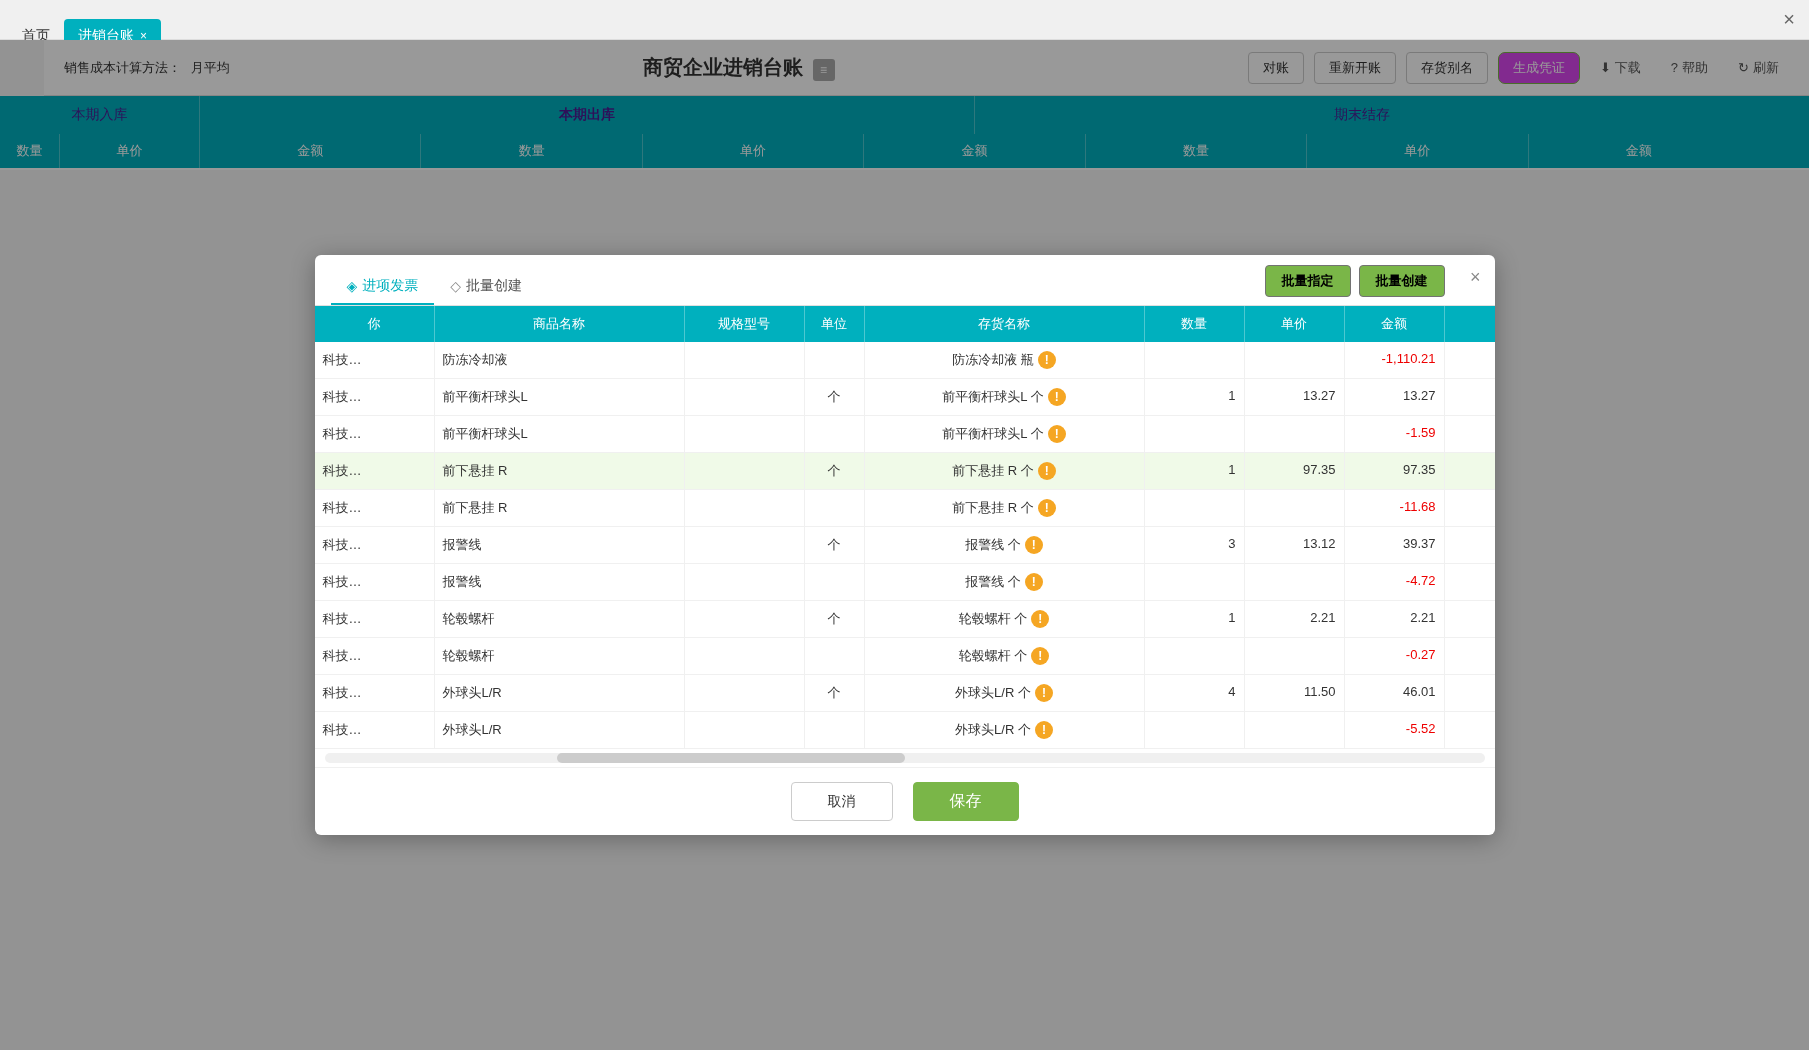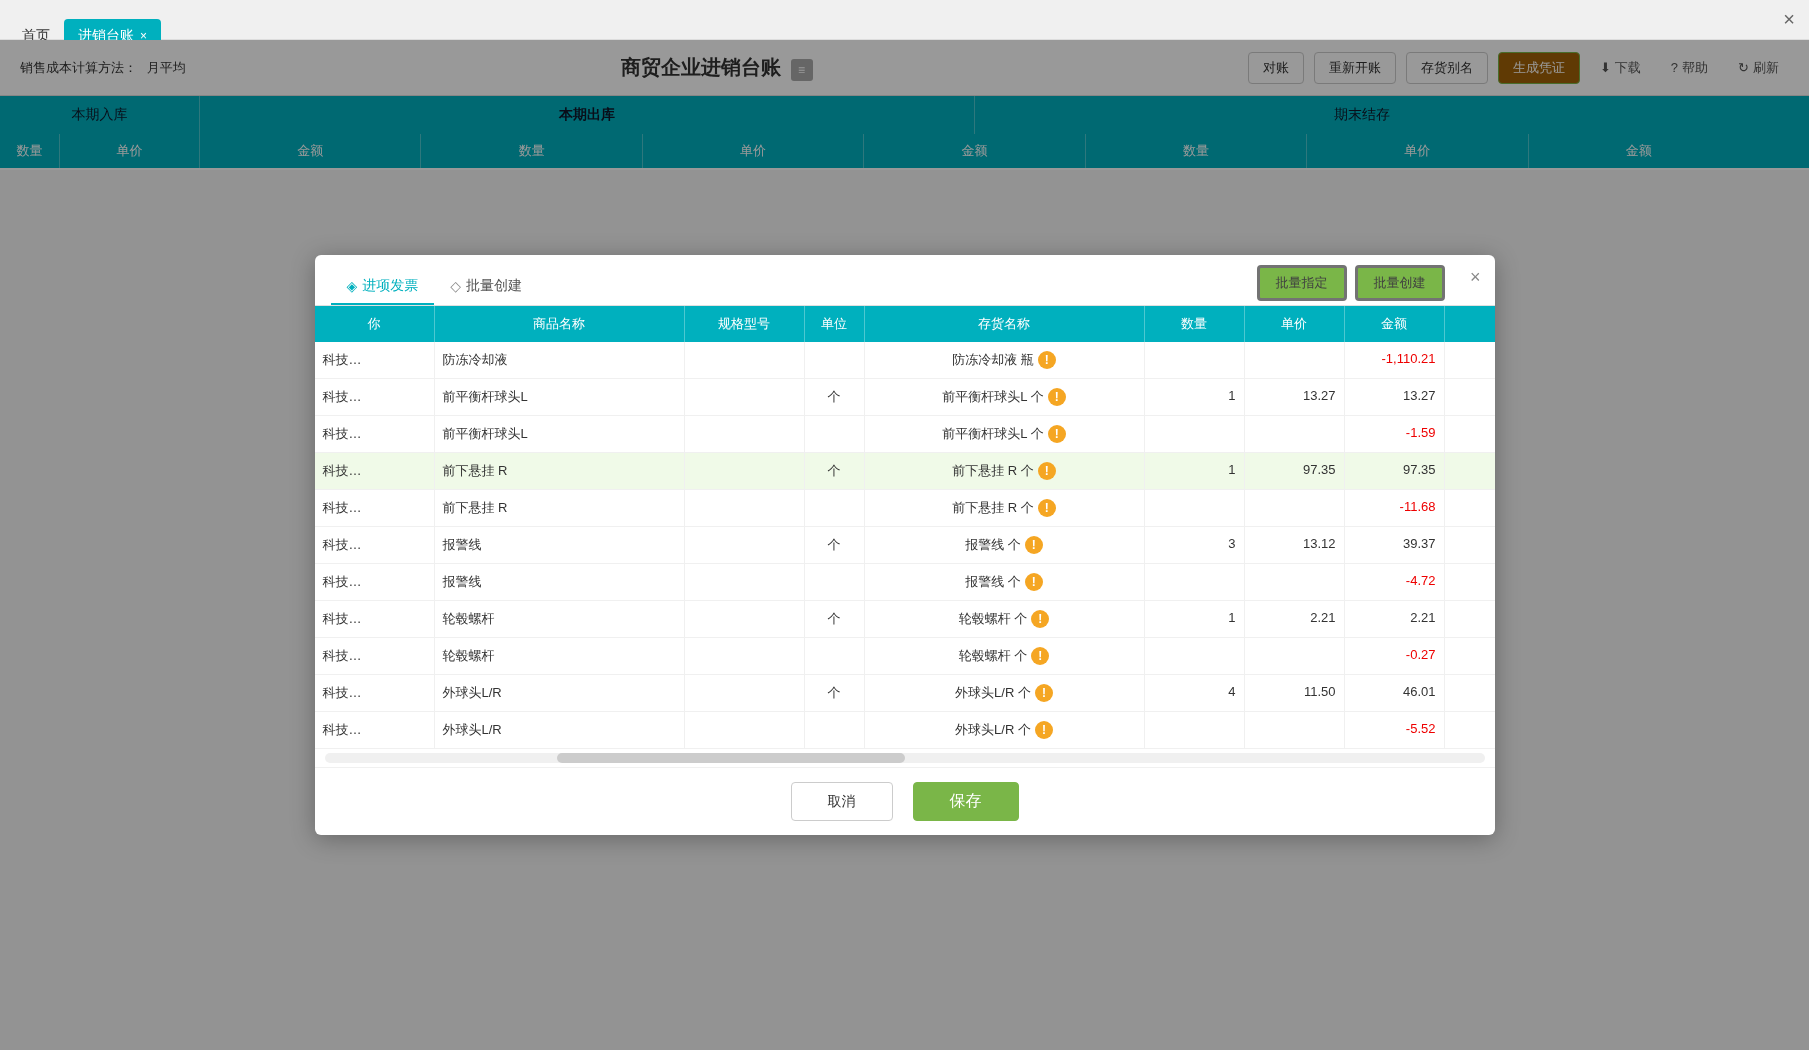--- a/index.html
+++ b/index.html
@@ -20,30 +20,30 @@
     .tab-close { cursor: pointer; font-size: 12px; }
 
     
     .main-page {
       position: relative; background: #f5f5f5; width: 1809px; height: 1010px;
     }
 
     
     .top-toolbar {
       display: flex; align-items: center; padding: 0 20px; height: 56px;
-      background: #fff; border-bottom: 1px solid #e0e0e0; gap: 10px;
+      background: #fff; border-bottom: 1px solid #e0e0e0; gap: 10px; margin-left: 44px;
     }
     .cost-method { font-size: 13px; color: #333; }
     .page-title { flex: 1; text-align: center; font-size: 20px; font-weight: bold; color: #333; }
     .toolbar-btn {
       padding: 6px 14px; border: 1px solid #ccc; border-radius: 4px;
       background: #fff; cursor: pointer; font-size: 13px; color: #333;
     }
     .toolbar-btn-primary {
-      background: #a16207; color: #fff; border-color: #7ab648;
+      background: #d946ef; color: #fff; border-color: #7ab648; border-radius: 7px;
     }
     .toolbar-icon-btn {
       display: flex; align-items: center; gap: 4px; padding: 6px 10px;
       border: none; background: transparent; cursor: pointer; font-size: 13px; color: #555;
     }
 
     
     .modal-overlay {
       position: absolute; top: 0; left: 0; width: 100%; height: 100%;
       background: rgba(0,0,0,0.4); z-index: 100;
@@ -67,22 +67,22 @@
     }
     .modal-close {
       position: absolute; right: 14px; top: 12px;
       font-size: 18px; cursor: pointer; color: #888;
     }
     .modal-toolbar {
       position: absolute; right: 50px; top: 10px;
       display: flex; gap: 8px;
     }
     .modal-btn-outline {
-      padding: 6px 16px; border: 3px solid #737373; border-radius: 4px;
-      background: #7ab648; color: #404040; cursor: pointer; font-size: 13px;
+      padding: 6px 16px; border: 1px solid #737373; border-radius: 4px;
+      background: #7ab648; color: #000000; cursor: pointer; font-size: 13px; font-weight: bold;
     }
 
     
     .modal-table {
       flex: 1; overflow: hidden; margin: 0;
     }
     .modal-table-header {
       display: grid;
       grid-template-columns: 120px 250px 120px 60px 280px 100px 100px 100px;
       background: #00b0be; color: #fff;
@@ -168,21 +168,21 @@
     <button class="toolbar-icon-btn">
       <span>?</span>
       <span>帮助</span>
     </button>
     <button class="toolbar-icon-btn">
       <span>↻</span>
       <span>刷新</span>
     </button>
   </div>
 
-  <div style="display:flex; background:#00b0be; color:#0f172a; padding:0;">
+  <div style="display:flex; background:#00b0be; color:#4c1d95; padding:0;">
     <div style="width:200px; padding:10px; text-align:center; font-size:14px; border-right:1px solid rgba(255,255,255,0.3);">本期入库</div>
     <div style="flex:1; padding:10px; text-align:center; font-size:14px; border-right:1px solid rgba(255,255,255,0.3);font-weight:bold;">本期出库</div>
     <div style="flex:1; padding:10px; text-align:center; font-size:14px;">期末结存</div>
     <div style="width:60px;"></div>
   </div>
   <div style="display:flex; background:#00b0be; color:#fff; border-bottom:2px solid #fff;">
     <div style="width:60px; padding:8px; text-align:center; font-size:13px; border-right:1px solid rgba(255,255,255,0.3);">数量</div>
     <div style="width:140px; padding:8px; text-align:center; font-size:13px; border-right:1px solid rgba(255,255,255,0.3);">单价</div>
     <div style="flex:1; padding:8px; text-align:center; font-size:13px; border-right:1px solid rgba(255,255,255,0.3);">金额</div>
     <div style="flex:1; padding:8px; text-align:center; font-size:13px; border-right:1px solid rgba(255,255,255,0.3);">数量</div>

